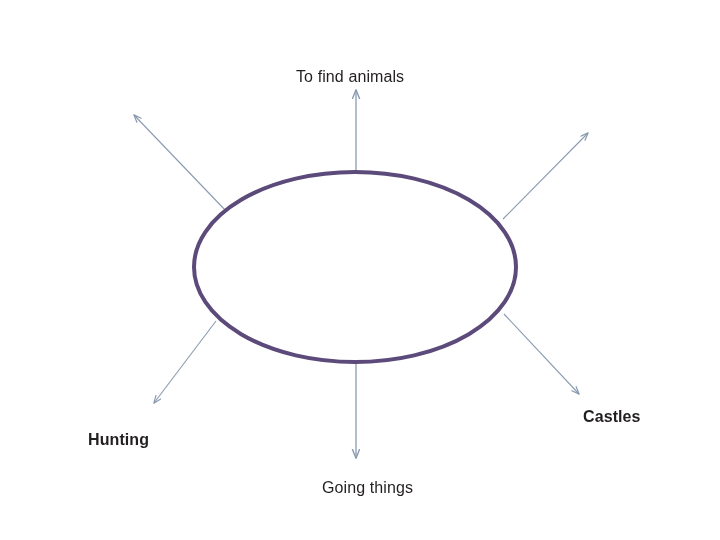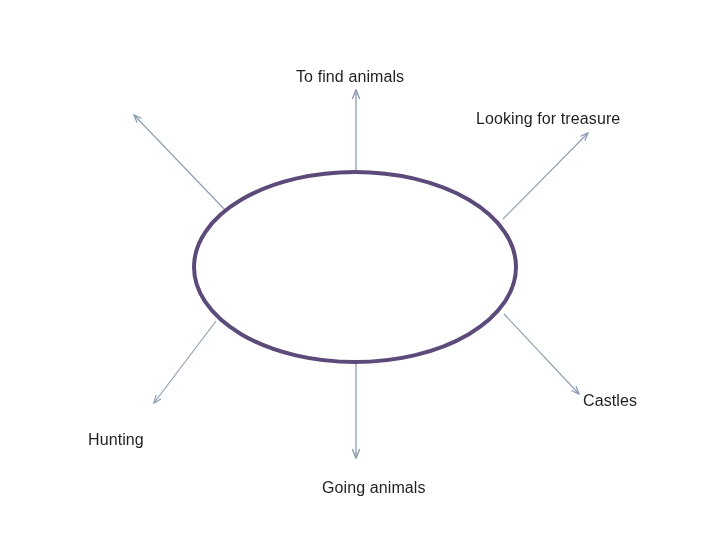--- a/index.html
+++ b/index.html
@@ -39,23 +39,23 @@
     font-family: "Liberation Sans", sans-serif;
     font-size: 29px;
     color: #1a1a1a;
     white-space: nowrap;
     letter-spacing: 0.2px;
   }
   
   #label-top      { left: 296px; top: 68px; }
   #label-topleft  { left: 43px;  top: 94px; }
   #label-topright { left: 476px; top: 110px; }
-  #label-bottomright { left: 583px; top: 392px; }
+  #label-bottomright { left: 583px; top: 408px; font-weight: bold; }
   #label-bottom   { left: 322px; top: 479px; }
-  #label-bottomleft  { left: 88px;  top: 431px; }
+  #label-bottomleft  { left: 88px;  top: 431px; font-weight: bold; }
   #center-text    { left: 292px; top: 251px; }
 </style>
 </head>
 <body>
 
 <div id="canvas">
 
   <svg id="diagram-svg" viewBox="0 0 720 540" xmlns="http://www.w3.org/2000/svg">
     <defs>
       <marker id="arrowhead" markerWidth="9" markerHeight="9" refX="7.2" refY="3.2" orient="auto" markerUnits="strokeWidth">
@@ -75,21 +75,20 @@
 
     <line x1="216" y1="321" x2="154" y2="403" stroke="#8a9bb0" stroke-width="1.1" marker-end="url(#arrowhead)"></line>
 
     <ellipse cx="355" cy="267" rx="161" ry="95" fill="#ffffff" stroke="#5b4a7a" stroke-width="4"></ellipse>
   </svg>
 
 
   <div class="node-label" id="label-top">To find animals</div>
 
 
-  <div class="node-label" id="label-topright">Looking for treasure</div>
 
   <div class="node-label" id="label-bottomright">Castles</div>
 
-  <div class="node-label" id="label-bottom">Going animals</div>
+  <div class="node-label" id="label-bottom">Going things</div>
 
   <div class="node-label" id="label-bottomleft">Hunting</div>
 
 </div>
 
 </body></html>

